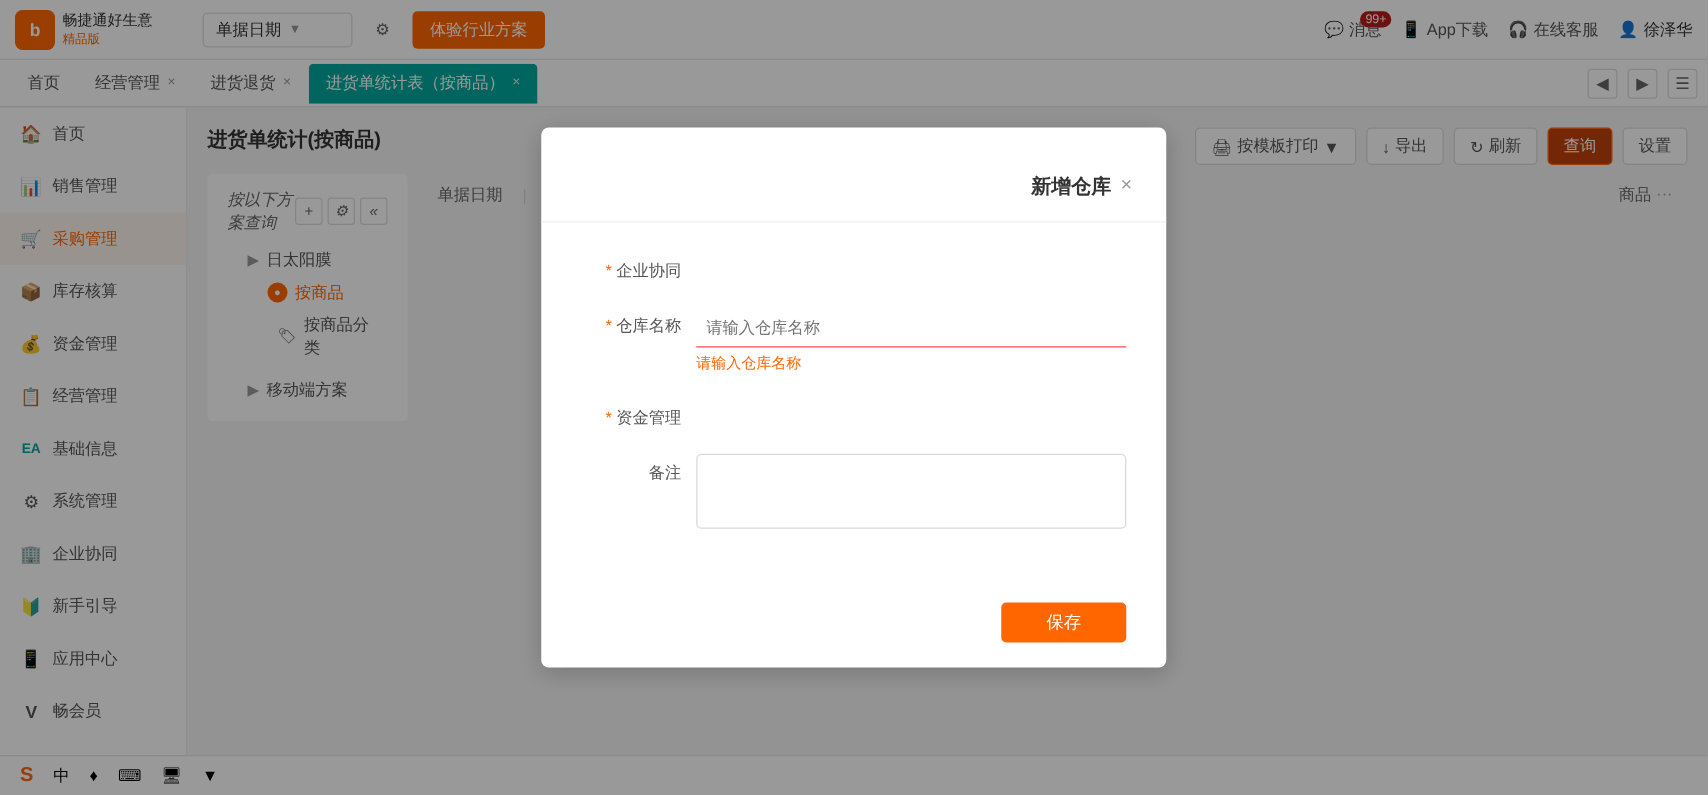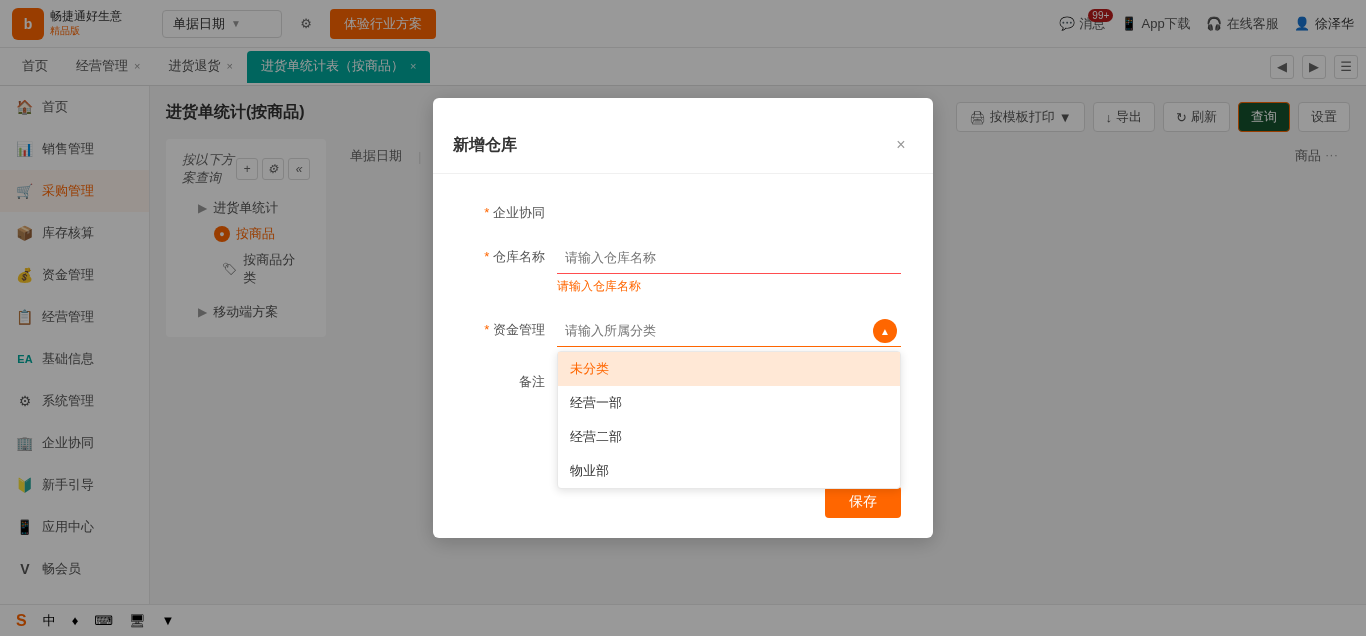--- a/index.html
+++ b/index.html
@@ -177,21 +177,21 @@
       display: flex; align-items: center; gap: 4px;
       border: 1px solid #ddd;
       background: #fff;
       padding: 5px 12px;
       border-radius: 4px;
       cursor: pointer;
       color: #555;
       font-size: 13px;
     }
     .toolbar-btn.primary {
-      background: #14532d;
+      background: #c2410c;
       color: #fff;
       border-color: #f60;
       text-align: center;
     }
 
     .filter-area {
       background: #fff;
       border-radius: 4px;
       padding: 12px 16px;
       margin-bottom: 12px;
@@ -247,21 +247,21 @@
       background: #fff;
       border-radius: 6px;
       width: 500px;
       box-shadow: 0 4px 20px rgba(0,0,0,0.2);
       position: relative;
       z-index: 101;
     }
     .modal-header {
       padding: 16px 20px;
       border-bottom: 1px solid #f0f0f0;
-      display: flex; align-items: center; justify-content: space-between; margin-top: 19px;
+      display: flex; align-items: center; justify-content: flex-end; margin-top: 19px;
     }
     .modal-title { font-size: 16px; font-weight: bold; color: #333; }
     .modal-close {
       width: 24px; height: 24px;
       display: flex; align-items: center; justify-content: center;
       cursor: pointer; color: #999; font-size: 16px; border-radius: 50%;
     }
     .modal-body { padding: 24px 32px; }
 
     .form-row {
@@ -363,21 +363,21 @@
     .modal-footer {
       padding: 12px 32px 20px;
       display: flex; align-items: center; justify-content: flex-end;
       gap: 12px;
     }
     .btn-save {
       background: #f60;
       color: #fff;
       border: none;
       border-radius: 4px;
-      padding: 7px 24px;
+      padding: 7px 36px;
       font-size: 14px;
       cursor: pointer;
     }
 
     
     .status-bar {
       position: fixed;
       bottom: 0; left: 0; right: 0;
       height: 32px;
       background: #fff;
@@ -552,21 +552,21 @@
           <div style="display:flex;gap:4px;">
             <div class="filter-action-btn">+</div>
             <div class="filter-action-btn">⚙</div>
             <div class="filter-action-btn">«</div>
           </div>
         </div>
 
         <div class="scheme-tree">
           <div class="scheme-node">
             <span class="node-icon">▶</span>
-            <span>进货单统计</span>
+            <span>日太阳膜</span>
           </div>
           <div class="scheme-node active" style="padding-left:24px;">
             <span class="active-dot">●</span>
             <span>按商品</span>
           </div>
           <div class="scheme-node" style="padding-left:32px;">
             <span style="font-size:12px;">🏷</span>
             <span>按商品分类</span>
           </div>
           <div class="scheme-node" style="margin-top:8px;">
@@ -616,33 +616,20 @@
       <div class="form-row">
         <span class="form-label required">仓库名称</span>
         <div class="form-control">
           <input type="text" class="form-input error-border" placeholder="请输入仓库名称" style="">
           <div class="error-msg">请输入仓库名称</div>
         </div>
       </div>
 
       <div class="form-row">
         <span class="form-label required">资金管理</span>
-        <div class="form-control" style="position:relative;">
-          <div class="form-select-wrapper">
-            <input type="text" class="form-select-input" placeholder="请输入所属分类" style="">
-            <div class="form-select-arrow">▲</div>
-          </div>
-
-          <div class="dropdown-list">
-            <div class="dropdown-item selected">未分类</div>
-            <div class="dropdown-item">经营一部</div>
-            <div class="dropdown-item">经营二部</div>
-            <div class="dropdown-item">物业部</div>
-          </div>
-        </div>
       </div>
 
       <div class="form-row">
         <span class="form-label">备注</span>
         <div class="form-control">
           <textarea class="form-textarea" style=""></textarea>
         </div>
       </div>
 
     </div>

